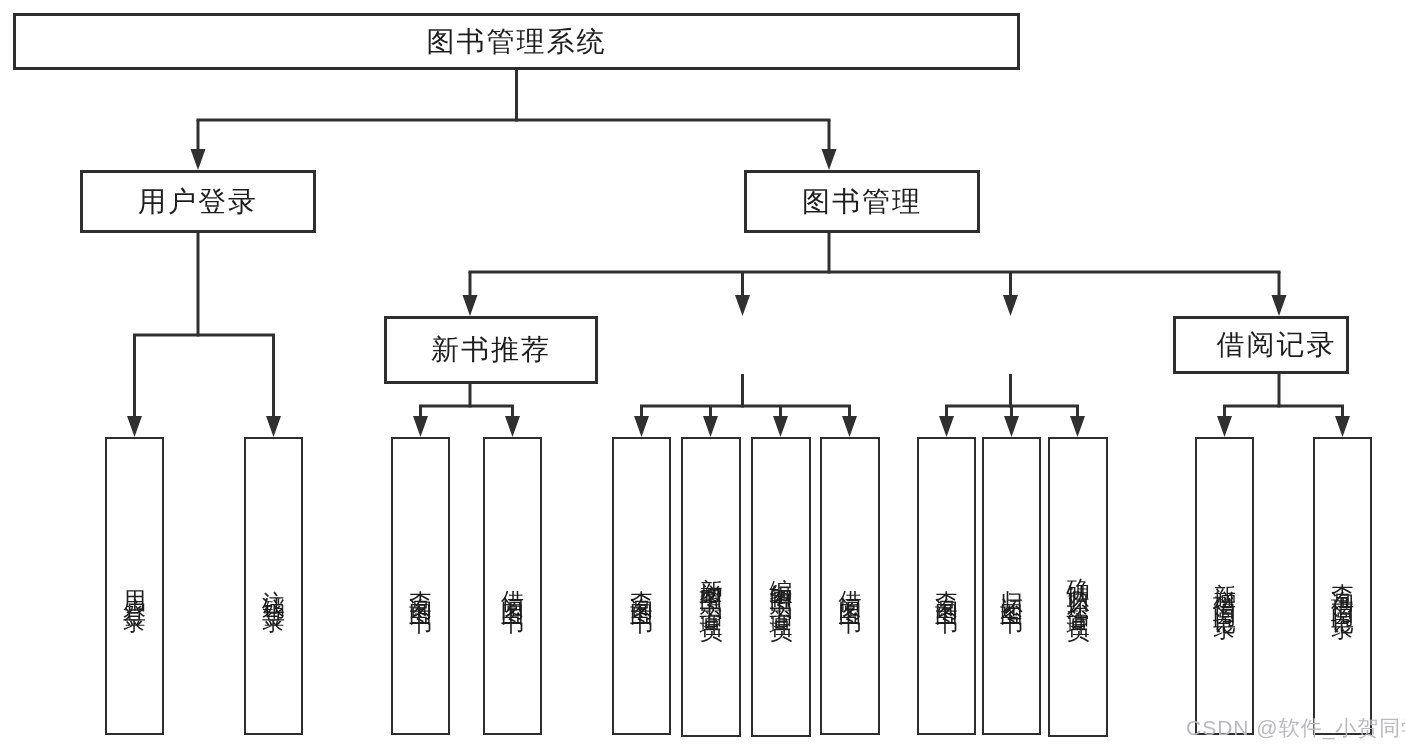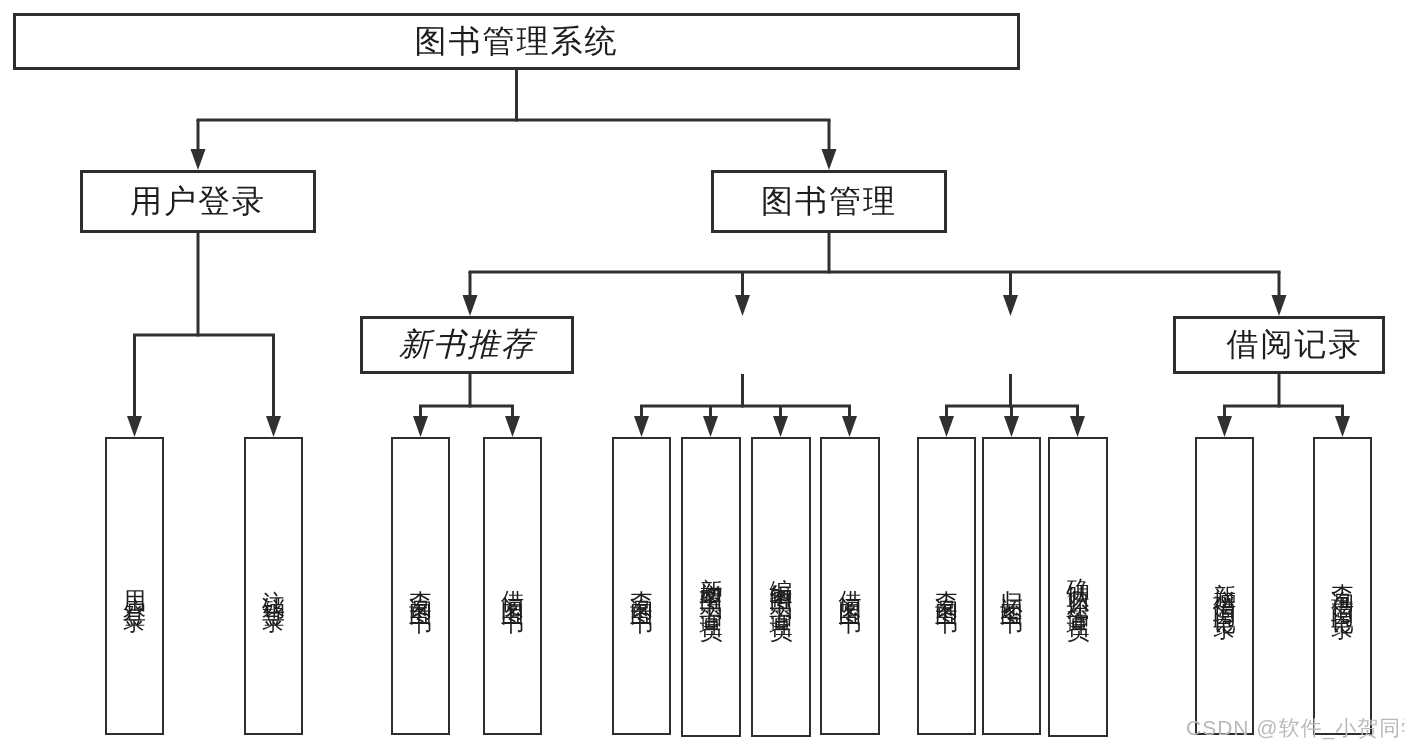--- a/index.html
+++ b/index.html
@@ -24,21 +24,21 @@
   }
   .node {
     position: absolute;
     box-sizing: border-box;
     background: #ffffff;
     border: 3px solid #2e2e2e;
     display: flex;
     align-items: center;
     justify-content: center;
     color: #1d1d1d;
-    font-size: 32px;
+    font-size: 28px;
     letter-spacing: 2px;
     white-space: nowrap;
     z-index: 2;
   }
   .leaf {
     position: absolute;
     box-sizing: border-box;
     background: #ffffff;
     border: 2px solid #2e2e2e;
     display: flex;
@@ -140,28 +140,28 @@
     </g>
   </svg>
 
   <div class="node" style="left:13px; top:13px; width:1007px; height:57px;">
     <span>图书管理系统</span>
   </div>
 
   <div class="node" style="left:80px; top:170px; width:236px; height:63px;">
     <span>用户登录</span>
   </div>
-  <div class="node" style="left:711px; top:170px; width:236px; height:63px;">
+  <div class="node" style="left:744px; top:170px; width:236px; height:63px;">
     <span>图书管理</span>
   </div>
 
-  <div class="node" style="left:360px; top:316px; width:214px; height:58px;font-style:italic;">
+  <div class="node" style="left:384px; top:316px; width:214px; height:68px;">
     <span>新书推荐</span>
   </div>
-  <div class="node" style="left:1173px; top:316px; width:212px; height:58px;padding-left:31px;">
+  <div class="node" style="left:1173px; top:316px; width:176px; height:58px;padding-left:31px;">
     <span>借阅记录</span>
   </div>
 
   <div class="leaf" style="left:105px; top:437px; width:59px; height:298px;">
     <span class="vtext">用户登录</span>
   </div>
   <div class="leaf" style="left:244px; top:437px; width:59px; height:298px;">
     <span class="vtext">注销登录</span>
   </div>
 

